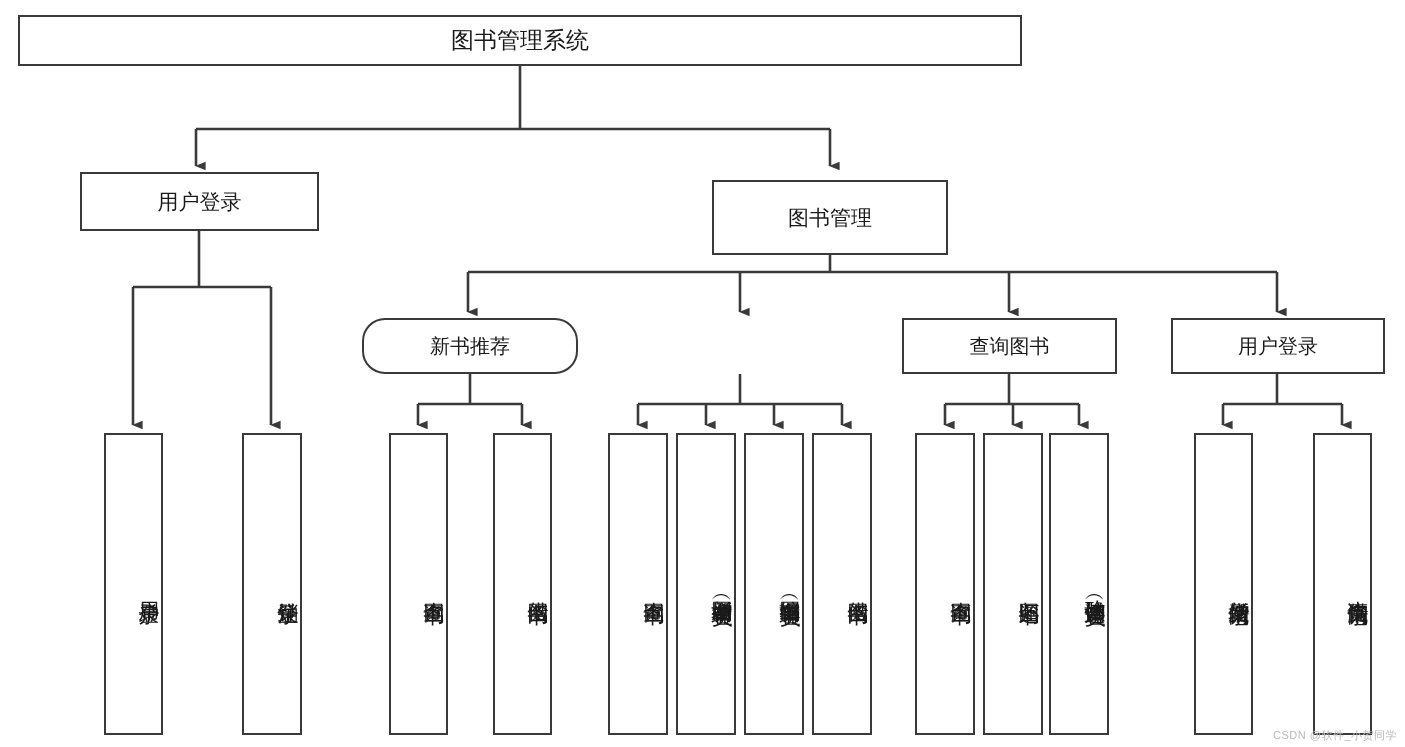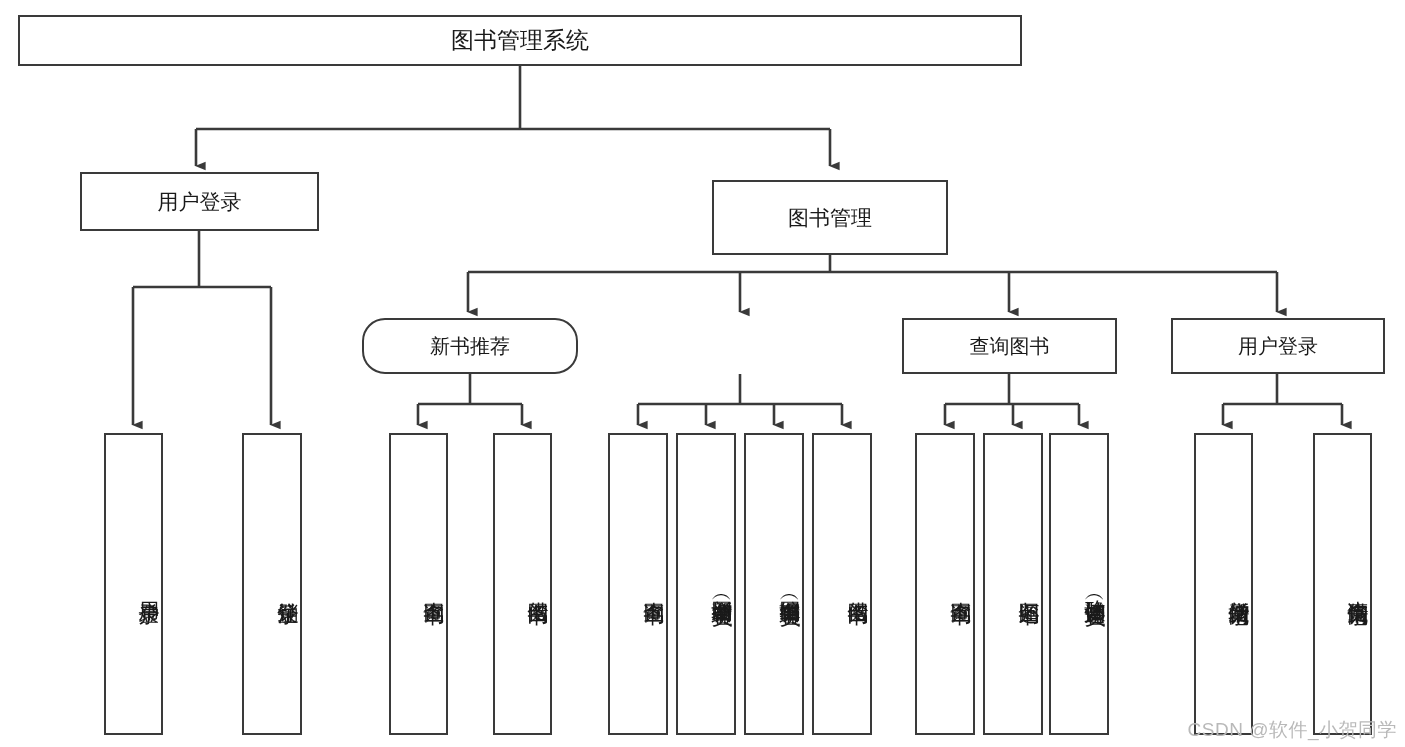--- a/index.html
+++ b/index.html
@@ -54,21 +54,21 @@
     justify-content: center;
     padding-top: 6px;
   }
   .node.leaf.topalign {
     align-items: flex-start;
   }
   .watermark {
     position: absolute;
     right: 8px;
     bottom: 4px;
-    font-size: 19px;
+    font-size: 11px;
     color: #b9b9b9;
     letter-spacing: 0.5px;
     white-space: nowrap;
   }
 </style>
 </head>
 <body>
 
 <div id="canvas">
 

